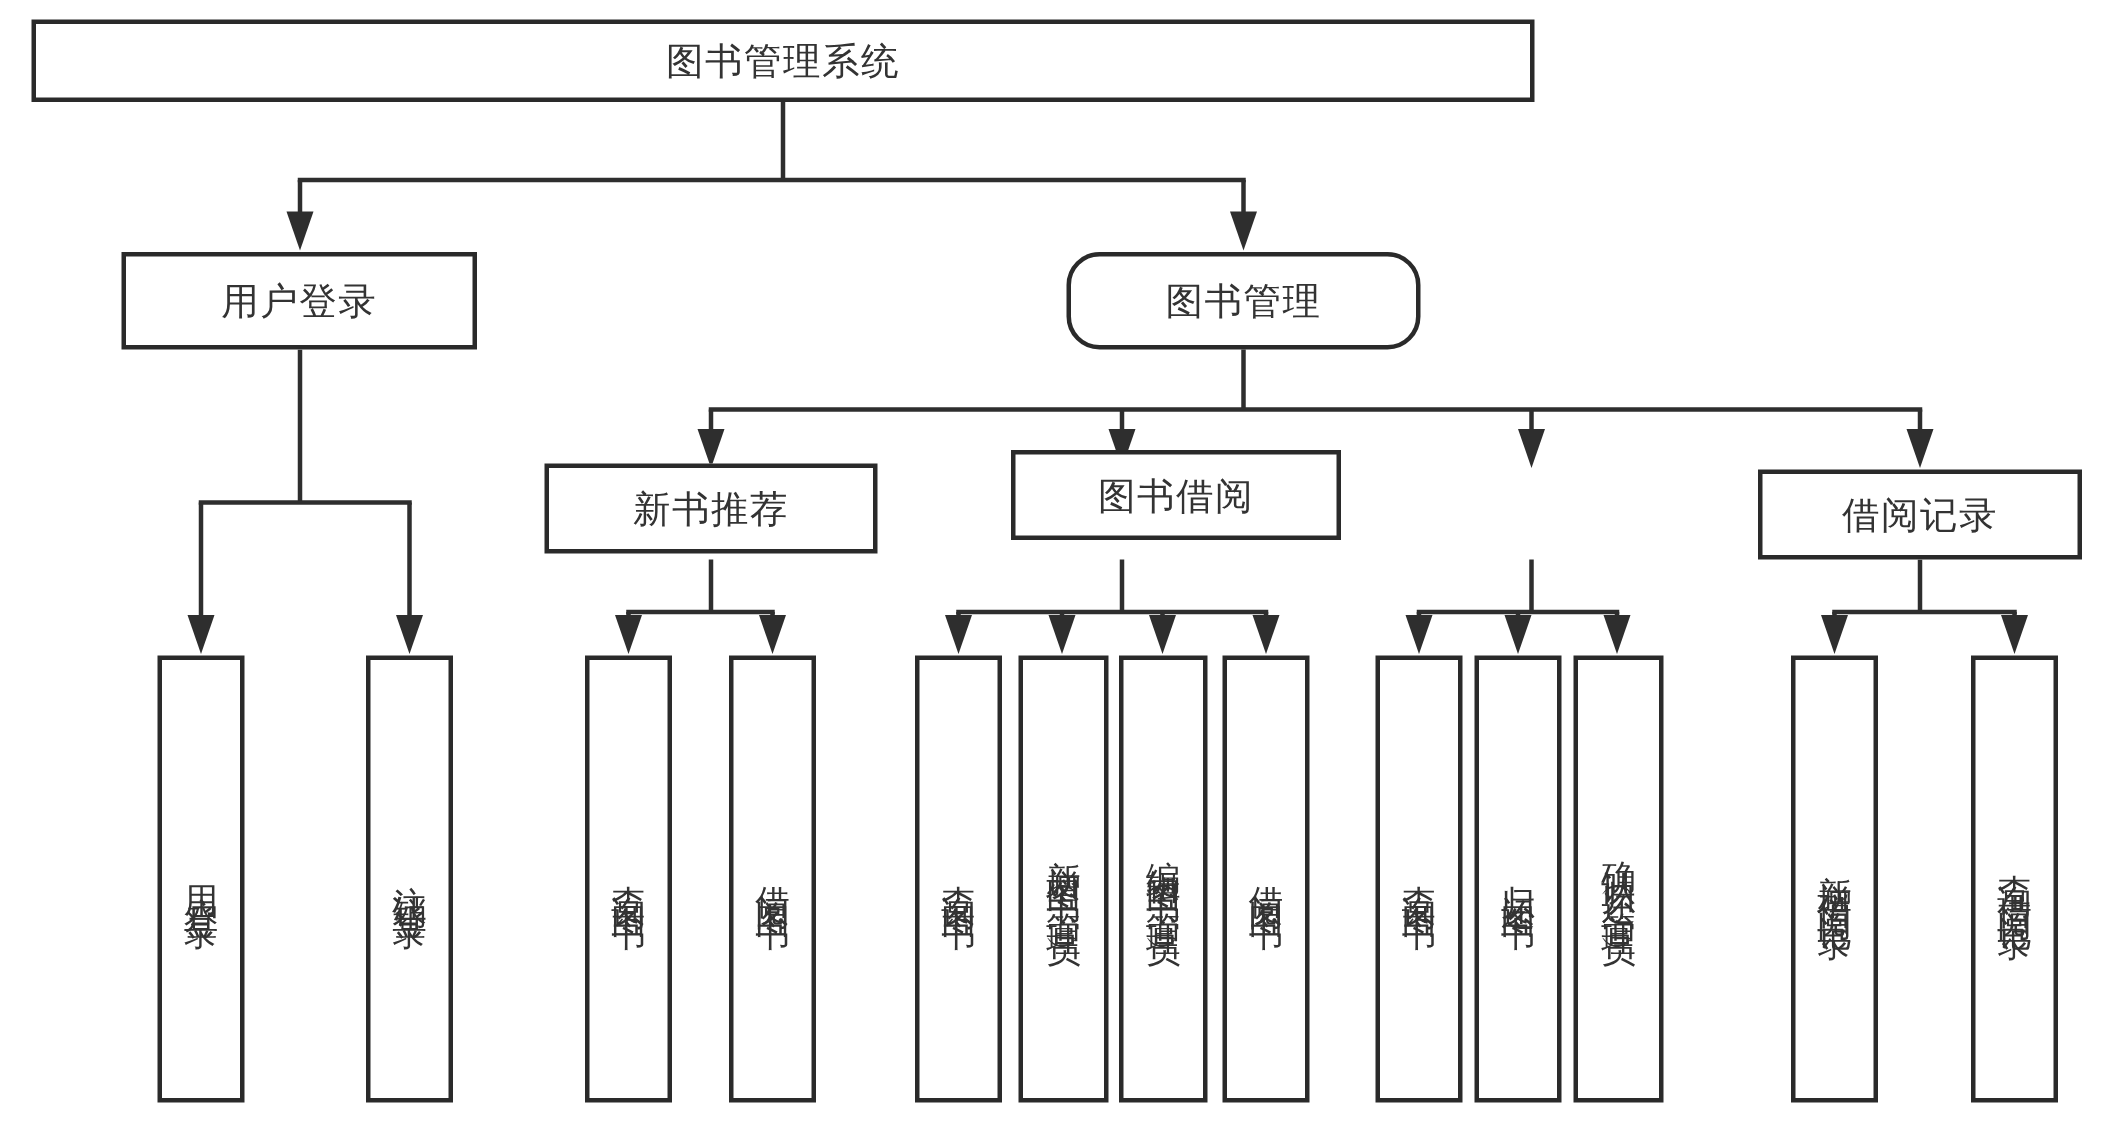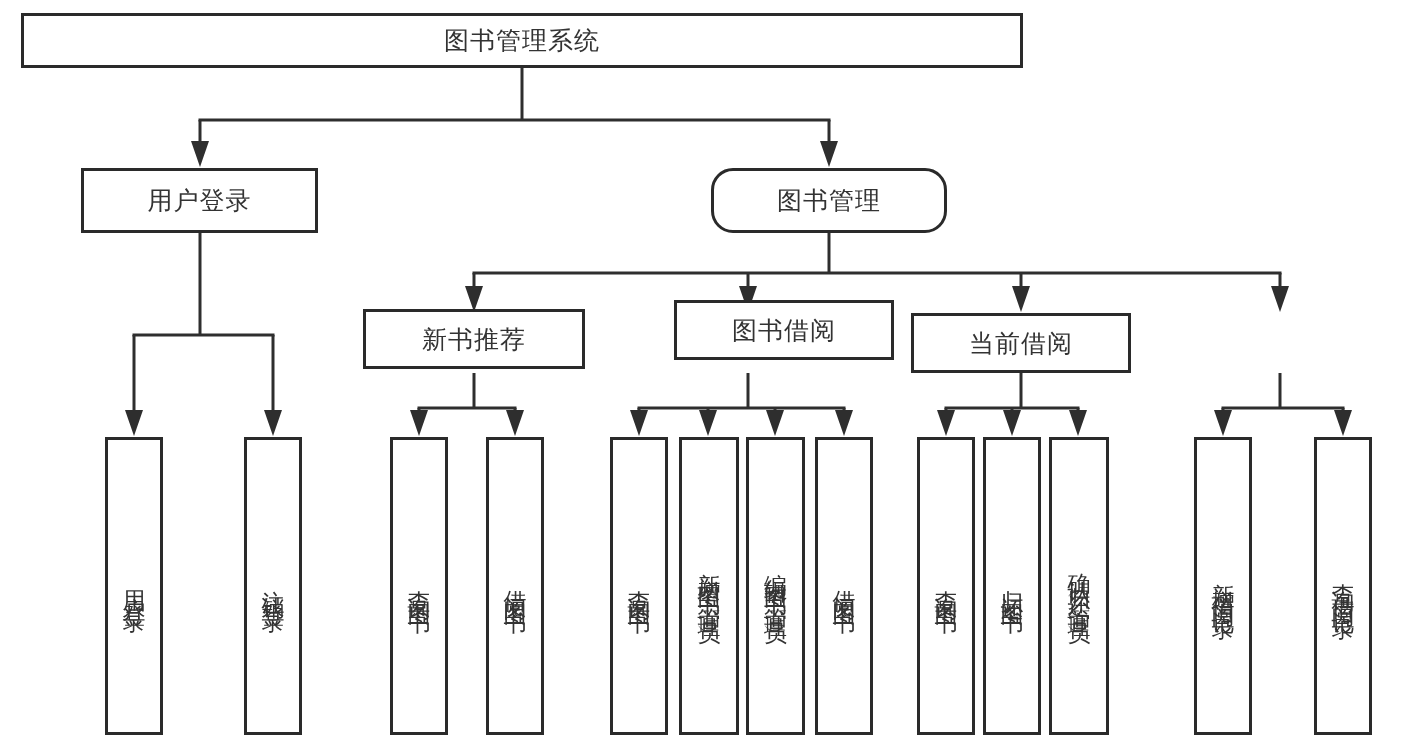--- a/index.html
+++ b/index.html
@@ -122,21 +122,21 @@
     <polygon points="1334,410 1352,410 1343,436"></polygon>
   </svg>
 
   <div class="box hbox" style="left:21px; top:13px; width:1002px; height:55px;">图书管理系统</div>
 
   <div class="box hbox" style="left:81px; top:168px; width:237px; height:65px;">用户登录</div>
   <div class="box hbox" style="left:711px; top:168px; width:236px; height:65px;border-radius:22px;">图书管理</div>
 
   <div class="box hbox" style="left:363px; top:309px; width:222px; height:60px;">新书推荐</div>
   <div class="box hbox" style="left:638px; top:300px; width:220px; height:60px;margin-left:36px;">图书借阅</div>
-  <div class="box hbox" style="left:911px; top:313px; width:220px; height:60px;">当前借阅</div>
+  <div class="box hbox" style="left:1172px; top:313px; width:216px; height:60px;">借阅记录</div>
 
   <div class="box vbox" style="left:105px; top:437px; width:58px; height:298px;">用户登录</div>
   <div class="box vbox" style="left:244px; top:437px; width:58px; height:298px;">注销登录</div>
 
   <div class="box vbox" style="left:390px; top:437px; width:58px; height:298px;">查询图书</div>
   <div class="box vbox" style="left:486px; top:437px; width:58px; height:298px;">借阅图书</div>
 
   <div class="box vbox" style="left:610px; top:437px; width:58px; height:298px;">查询图书</div>
   <div class="box vbox" style="left:679px; top:437px; width:60px; height:298px;">新增图书（管理员）</div>
   <div class="box vbox" style="left:746px; top:437px; width:59px; height:298px;">编辑图书（管理员）</div>

